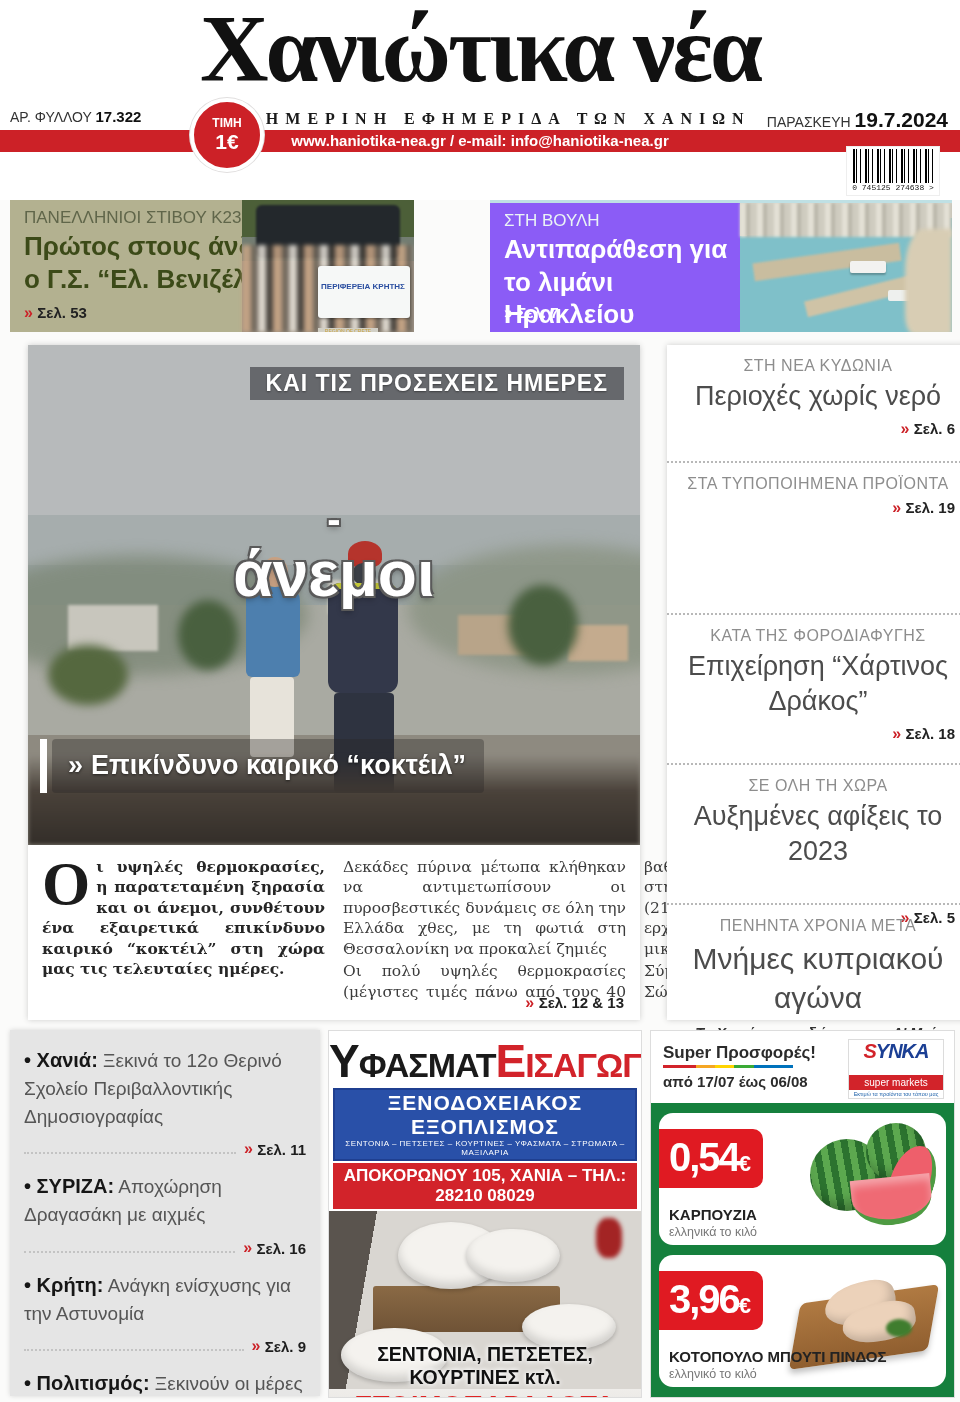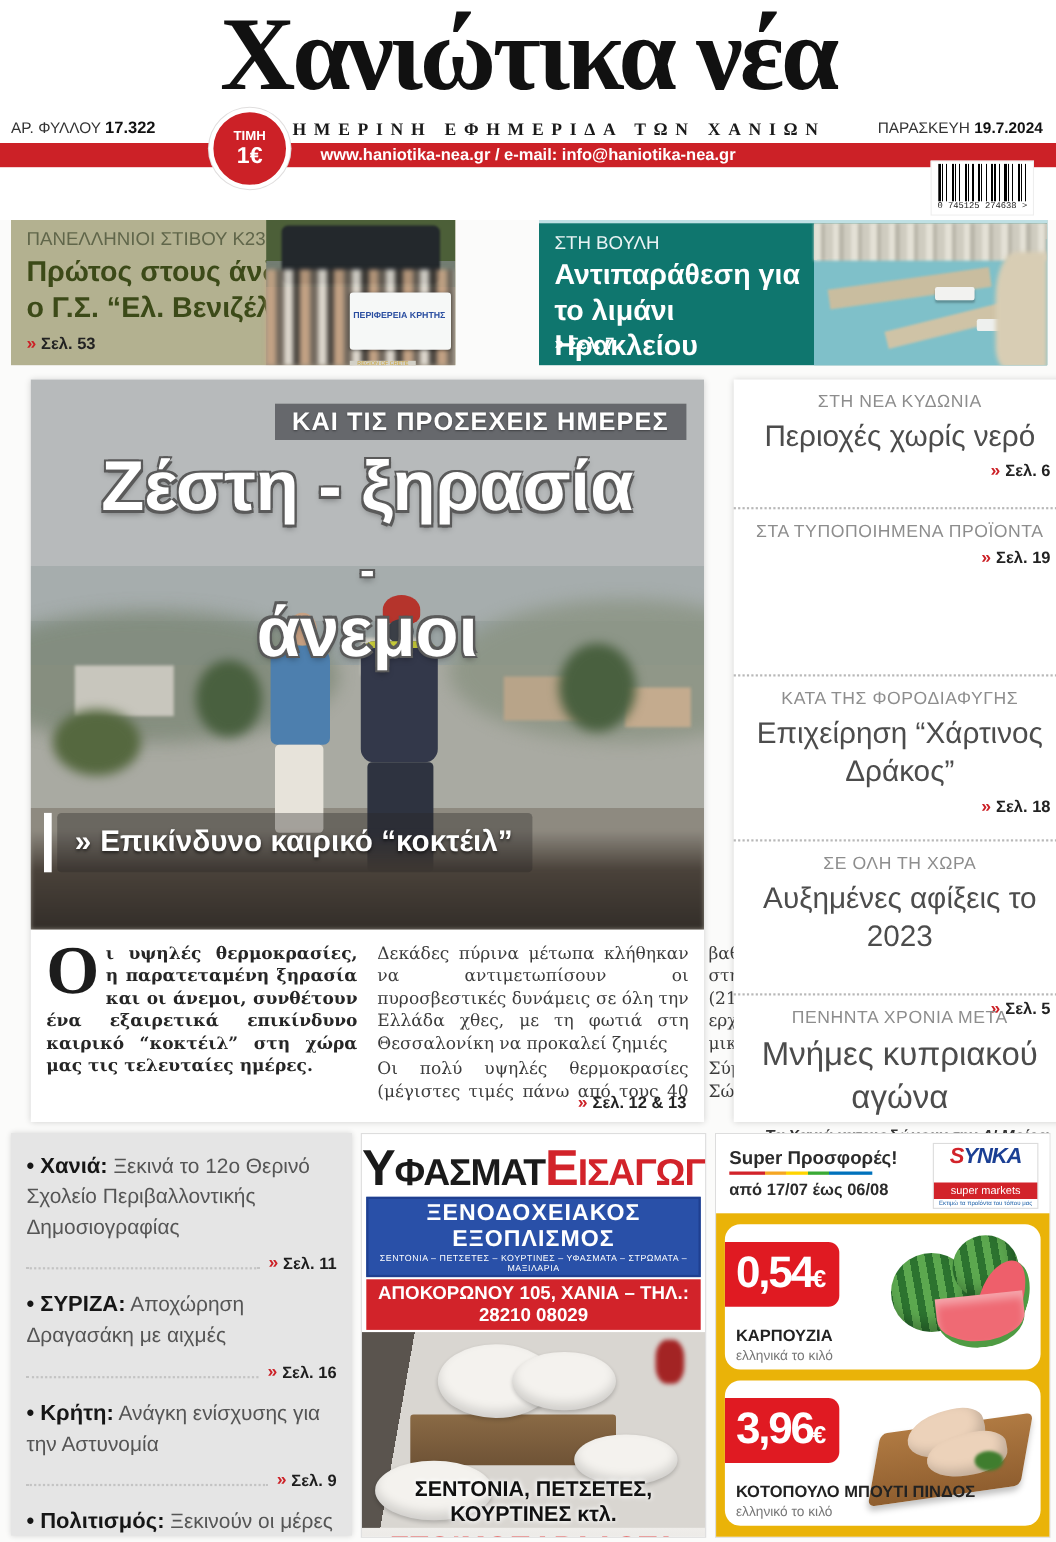--- a/index.html
+++ b/index.html
@@ -8,36 +8,36 @@
 
   
   .masthead { position:absolute; left:0; top:0; width:960px; height:200px; background:#fff; }
   .mast-title { position:absolute; left:0; top:0; width:960px; text-align:center;
     font-family:"Liberation Serif", serif; font-weight:bold; font-size:95px; letter-spacing:-3px; color:#111; line-height:1.05; }
   .issue-line { position:absolute; left:10px; top:108px; font-size:14px; color:#333; }
   .issue-line b { font-size:15px; color:#111; }
   .mast-sub { position:absolute; left:0; top:110px; width:960px; text-align:center;
     font-family:"Liberation Serif", serif; font-weight:bold; font-size:16px; letter-spacing:7px; color:#1a1a1a; }
   .mast-date { position:absolute; right:12px; top:108px; font-size:14px; color:#333; }
-  .mast-date b { color:#111; font-size:14px; }
+  .mast-date b { color:#111; font-size:21px; }
   .redbar { position:absolute; left:0; top:130px; width:960px; height:22px; background:#cc2127; }
   .contact { position:absolute; left:0; top:132px; width:960px; text-align:center; color:#fff; font-weight:bold; font-size:15px; }
   .price-badge { position:absolute; left:190px; top:98px; width:74px; height:74px; border-radius:50%;
     background:#cc2127; border:4px solid #fff; box-shadow:0 0 0 1px #e0dede; color:#fff; text-align:center; z-index:5; }
   .price-badge .pl { font-size:12px; font-weight:bold; margin-top:14px; }
   .price-badge .pv { font-size:21px; font-weight:bold; }
   .barcode { position:absolute; left:846px; top:146px; width:94px; height:50px; background:#fff; border:1px solid #eee; }
   .barcode .bars { height:34px; margin:2px 6px 0 6px;
     background:repeating-linear-gradient(90deg,#000 0 2px,#fff 2px 3px,#000 3px 4px,#fff 4px 7px,#000 7px 8px,#fff 8px 12px); }
   .barcode .digits { text-align:center; font-family:"Liberation Mono", monospace; font-size:8px; color:#222; }
 
   
   .teaser { position:absolute; top:200px; height:132px; overflow:hidden; }
   .teaser-left { left:10px; width:404px; background:#b3b190; }
-  .teaser-right { left:490px; width:462px; background:#0f766e; border-top:3px solid #bfe0e4; }
+  .teaser-right { left:490px; width:462px; background:#8b5cf6; border-top:3px solid #bfe0e4; }
   .teaser .kicker { position:absolute; left:14px; top:8px; font-size:17px; }
   .teaser-left .kicker { color:#60664a; }
   .teaser-right .kicker { color:#eaf4f5; }
   .teaser .head { position:absolute; left:14px; top:30px; font-size:26px; font-weight:bold; line-height:1.25; }
   .teaser-left .head { color:#3c4a18; }
   .teaser-right .head { color:#fff; }
   .teaser .pageref { position:absolute; left:14px; bottom:10px; }
   .pageref .arr { color:#cc2127; font-weight:bold; font-size:16px; }
   .pageref .pg { color:#222; font-weight:bold; font-size:15px; }
   .teaser-right .pageref .arr, .teaser-right .pageref .pg { color:#fff; }
@@ -158,21 +158,21 @@
   .syn-top { position:relative; height:72px; background:#fff; }
   .syn-promo { position:absolute; left:12px; top:12px; font-size:17px; font-weight:bold; color:#2b2b2b; }
   .syn-line { position:absolute; left:12px; top:34px; width:130px; height:3px;
     background:linear-gradient(90deg,#d2232a 0 25%, #f5a623 25% 40%, #ffd400 40% 55%, #3aaa35 55% 70%, #0072bc 70% 100%); }
   .syn-dates { position:absolute; left:12px; top:42px; font-size:15px; font-weight:bold; color:#2b2b2b; }
   .syn-logo { position:absolute; right:10px; top:8px; width:96px; text-align:center; border:1px solid #dcdcdc; background:#fff; }
   .syn-logo .nm { font-size:20px; font-weight:bold; font-style:italic; color:#1b3f94; letter-spacing:-1px; }
   .syn-logo .nm .s { color:#d2232a; }
   .syn-logo .sm { background:#d2232a; color:#fff; font-size:10px; padding:2px 0;margin-top:12px; }
   .syn-logo .tg { font-size:5.5px; color:#1b5fa8; padding:1px 0; }
-  .syn-body { position:relative; height:294px; background:#eab308; padding:10px 8px; }
+  .syn-body { position:relative; height:294px; background:#15803d; padding:10px 8px; }
   .syn-card { position:relative; background:#fff; border-radius:14px; height:132px; margin-bottom:10px; overflow:hidden; }
   .syn-price { position:absolute; left:0; top:16px; background:#e01a22; color:#fff; border-radius:0 10px 10px 0;
     padding:6px 12px 8px 10px; font-weight:bold; }
   .syn-price .val { font-size:40px; letter-spacing:-2px; }
   .syn-price .cur { font-size:22px; }
   .syn-name { position:absolute; left:10px; bottom:22px; font-size:15px; font-weight:bold; color:#222; }
   .syn-sub { position:absolute; left:10px; bottom:6px; font-size:12.5px; color:#777; }
   .melon-img { position:absolute; right:8px; top:8px; width:130px; height:116px; }
   .melon { position:absolute; border-radius:50%;
     background:repeating-linear-gradient(80deg,#2c732f 0 7px,#5ca84f 7px 14px); box-shadow:inset -6px -8px 12px rgba(0,0,0,.25); }
@@ -275,21 +275,20 @@
       <div class="fig-fire">
         <div class="helmet"></div>
           <div class="mask"></div>
           <div class="torso"></div>
           <div class="legs"></div>
       </div>
       <div class="burnt"></div>
       <div class="mkicker">
         <span>ΚΑΙ ΤΙΣ ΠΡΟΣΕΧΕΙΣ ΗΜΕΡΕΣ</span>
       </div>
-      <div class="mhead mh1">Ζέστη - ξηρασία</div>
       <div class="mhead mh2">-</div>
       <div class="mhead mh3">άνεμοι</div>
       <div class="mbullets">
         <div class="vbar"></div>
         <div class="mbul">
           <span class="arr" style="color:#fff">»</span><span>Επικίνδυνο καιρικό “κοκτέιλ”</span>
         </div>
       </div>
     </div>
     <div class="main-body">

